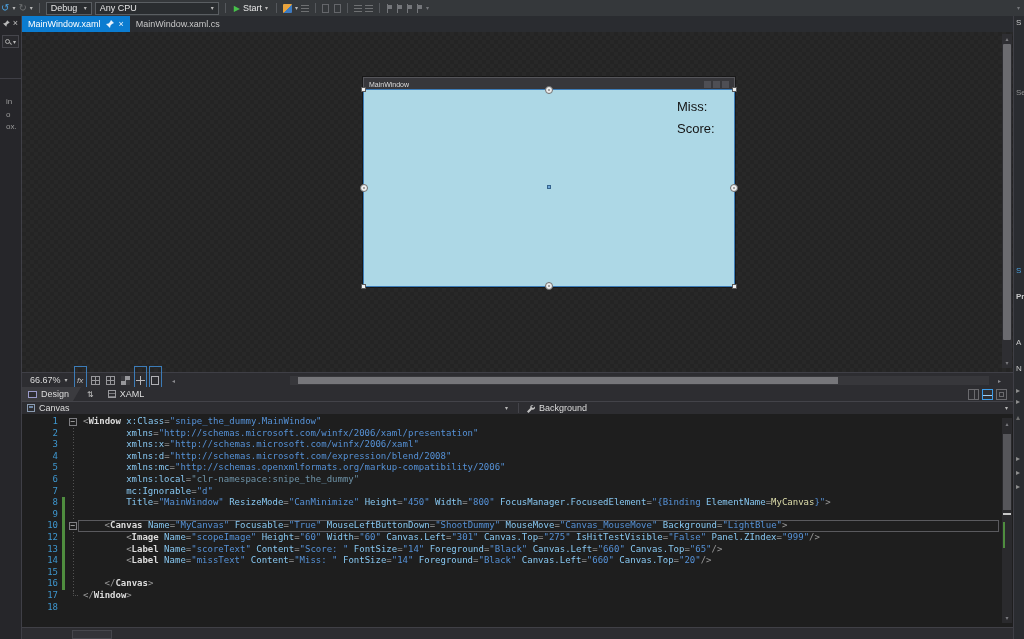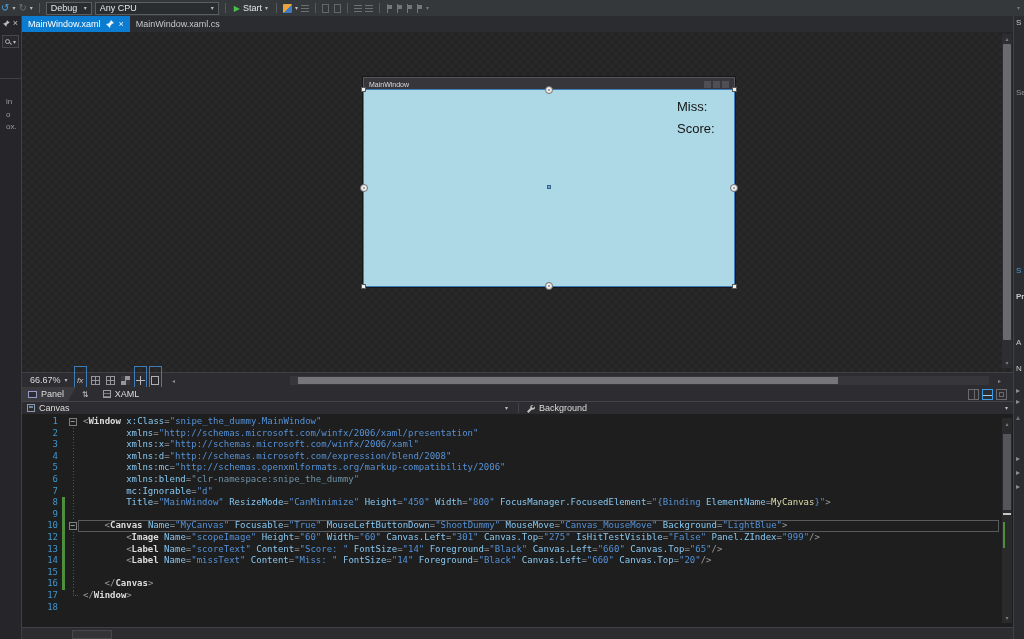--- a/index.html
+++ b/index.html
@@ -280,21 +280,21 @@
     <span class="harrow" style="left:150px">◂</span>
     <span class="dtrack">
       <span class="dthumb"></span>
     </span>
     <span class="harrow" style="right:12px">▸</span>
   </div>
 
   <div id="splitrow">
     <div class="dtab">
       <span class="monitor"></span>
-      <span>Panel</span>
+      <span>Design</span>
     </div>
     <span class="swap">⇅</span>
     <div class="xtab">
       <span class="xamlico"></span>
       <span>XAML</span>
     </div>
     <span class="split-icons">
       <span class="sp v"></span>
       <span class="sp h on"></span>
       <span class="sp f"></span>
@@ -315,21 +315,21 @@
     <span class="caret bc-caret2">▾</span>
   </div>
 
   <div id="code">
     <div>
         <div class="cl"><span class="ln">1</span><span class="chg"></span><span class="fm"><span class="fbox">−</span></span><span class="tx" style="padding-left: 0px;"><span class="tk-p">&lt;</span><span class="tk-e">Window</span><span class="tk-a"> x:Class</span><span class="tk-p">=</span><span class="tk-v">"snipe_the_dummy.MainWindow"</span></span></div>
         <div class="cl"><span class="ln">2</span><span class="chg"></span><span class="fm"><span class="gv"></span></span><span class="tx" style="padding-left: 43.2px;"><span class="tk-a">xmlns</span><span class="tk-p">=</span><span class="tk-v">"http://schemas.microsoft.com/winfx/2006/xaml/presentation"</span></span></div>
         <div class="cl"><span class="ln">3</span><span class="chg"></span><span class="fm"><span class="gv"></span></span><span class="tx" style="padding-left: 43.2px;"><span class="tk-a">xmlns:x</span><span class="tk-p">=</span><span class="tk-v">"http://schemas.microsoft.com/winfx/2006/xaml"</span></span></div>
         <div class="cl"><span class="ln">4</span><span class="chg"></span><span class="fm"><span class="gv"></span></span><span class="tx" style="padding-left: 43.2px;"><span class="tk-a">xmlns:d</span><span class="tk-p">=</span><span class="tk-v">"http://schemas.microsoft.com/expression/blend/2008"</span></span></div>
         <div class="cl"><span class="ln">5</span><span class="chg"></span><span class="fm"><span class="gv"></span></span><span class="tx" style="padding-left: 43.2px;"><span class="tk-a">xmlns:mc</span><span class="tk-p">=</span><span class="tk-v">"http://schemas.openxmlformats.org/markup-compatibility/2006"</span></span></div>
-        <div class="cl"><span class="ln">6</span><span class="chg"></span><span class="fm"><span class="gv"></span></span><span class="tx" style="padding-left: 43.2px;"><span class="tk-a">xmlns:blend</span><span class="tk-p">=</span><span class="tk-g">"clr-namespace:snipe_the_dummy"</span></span></div>
+        <div class="cl"><span class="ln">6</span><span class="chg"></span><span class="fm"><span class="gv"></span></span><span class="tx" style="padding-left: 43.2px;"><span class="tk-a">xmlns:local</span><span class="tk-p">=</span><span class="tk-g">"clr-namespace:snipe_the_dummy"</span></span></div>
         <div class="cl"><span class="ln">7</span><span class="chg"></span><span class="fm"><span class="gv"></span></span><span class="tx" style="padding-left: 43.2px;"><span class="tk-a">mc:Ignorable</span><span class="tk-p">=</span><span class="tk-v">"d"</span></span></div>
         <div class="cl"><span class="ln">8</span><span class="chg on"></span><span class="fm"><span class="gv"></span></span><span class="tx" style="padding-left: 43.2px;"><span class="tk-a">Title</span><span class="tk-p">=</span><span class="tk-v">"MainWindow"</span><span class="tk-a"> ResizeMode</span><span class="tk-p">=</span><span class="tk-v">"CanMinimize"</span><span class="tk-a"> Height</span><span class="tk-p">=</span><span class="tk-v">"450"</span><span class="tk-a"> Width</span><span class="tk-p">=</span><span class="tk-v">"800"</span><span class="tk-a"> FocusManager.FocusedElement</span><span class="tk-p">=</span><span class="tk-v">"{Binding</span><span class="tk-a"> ElementName</span><span class="tk-p">=</span><span class="tk-x">MyCanvas</span><span class="tk-v">}"</span><span class="tk-p">&gt;</span></span></div>
         <div class="cl"><span class="ln">9</span><span class="chg on"></span><span class="fm"><span class="gv"></span></span><span class="tx" style="padding-left: 0px;"></span></div>
         <div class="cl cur"><span class="ln">10</span><span class="chg on"></span><span class="fm"><span class="fbox">−</span></span><span class="tx" style="padding-left: 21.6px;"><span class="tk-p">&lt;</span><span class="tk-e">Canvas</span><span class="tk-a"> Name</span><span class="tk-p">=</span><span class="tk-v">"MyCanvas"</span><span class="tk-a"> Focusable</span><span class="tk-p">=</span><span class="tk-v">"True"</span><span class="tk-a"> MouseLeftButtonDown</span><span class="tk-p">=</span><span class="tk-v">"ShootDummy"</span><span class="tk-a"> MouseMove</span><span class="tk-p">=</span><span class="tk-v">"Canvas_MouseMove"</span><span class="tk-a"> Background</span><span class="tk-p">=</span><span class="tk-v">"LightBlue"</span><span class="tk-p">&gt;</span></span><span class="curbox"></span></div>
         <div class="cl"><span class="ln">12</span><span class="chg on"></span><span class="fm"><span class="gv"></span></span><span class="tx" style="padding-left: 43.2px;"><span class="tk-p">&lt;</span><span class="tk-e">Image</span><span class="tk-a"> Name</span><span class="tk-p">=</span><span class="tk-v">"scopeImage"</span><span class="tk-a"> Height</span><span class="tk-p">=</span><span class="tk-v">"60"</span><span class="tk-a"> Width</span><span class="tk-p">=</span><span class="tk-v">"60"</span><span class="tk-a"> Canvas.Left</span><span class="tk-p">=</span><span class="tk-v">"301"</span><span class="tk-a"> Canvas.Top</span><span class="tk-p">=</span><span class="tk-v">"275"</span><span class="tk-a"> IsHitTestVisible</span><span class="tk-p">=</span><span class="tk-v">"False"</span><span class="tk-a"> Panel.ZIndex</span><span class="tk-p">=</span><span class="tk-v">"999"</span><span class="tk-p">/&gt;</span></span></div>
         <div class="cl"><span class="ln">13</span><span class="chg on"></span><span class="fm"><span class="gv"></span></span><span class="tx" style="padding-left: 43.2px;"><span class="tk-p">&lt;</span><span class="tk-e">Label</span><span class="tk-a"> Name</span><span class="tk-p">=</span><span class="tk-v">"scoreText"</span><span class="tk-a"> Content</span><span class="tk-p">=</span><span class="tk-v">"Score: "</span><span class="tk-a"> FontSize</span><span class="tk-p">=</span><span class="tk-v">"14"</span><span class="tk-a"> Foreground</span><span class="tk-p">=</span><span class="tk-v">"Black"</span><span class="tk-a"> Canvas.Left</span><span class="tk-p">=</span><span class="tk-v">"660"</span><span class="tk-a"> Canvas.Top</span><span class="tk-p">=</span><span class="tk-v">"65"</span><span class="tk-p">/&gt;</span></span></div>
         <div class="cl"><span class="ln">14</span><span class="chg on"></span><span class="fm"><span class="gv"></span></span><span class="tx" style="padding-left: 43.2px;"><span class="tk-p">&lt;</span><span class="tk-e">Label</span><span class="tk-a"> Name</span><span class="tk-p">=</span><span class="tk-v">"missText"</span><span class="tk-a"> Content</span><span class="tk-p">=</span><span class="tk-v">"Miss: "</span><span class="tk-a"> FontSize</span><span class="tk-p">=</span><span class="tk-v">"14"</span><span class="tk-a"> Foreground</span><span class="tk-p">=</span><span class="tk-v">"Black"</span><span class="tk-a"> Canvas.Left</span><span class="tk-p">=</span><span class="tk-v">"660"</span><span class="tk-a"> Canvas.Top</span><span class="tk-p">=</span><span class="tk-v">"20"</span><span class="tk-p">/&gt;</span></span></div>
         <div class="cl"><span class="ln">15</span><span class="chg on"></span><span class="fm"><span class="gv"></span></span><span class="tx" style="padding-left: 0px;"></span></div>
         <div class="cl"><span class="ln">16</span><span class="chg on"></span><span class="fm"><span class="gv"></span></span><span class="tx" style="padding-left: 21.6px;"><span class="tk-p">&lt;/</span><span class="tk-e">Canvas</span><span class="tk-p">&gt;</span></span></div>
         <div class="cl"><span class="ln">17</span><span class="chg"></span><span class="fm"><span class="ge"></span></span><span class="tx" style="padding-left: 0px;"><span class="tk-p">&lt;/</span><span class="tk-e">Window</span><span class="tk-p">&gt;</span></span></div>

